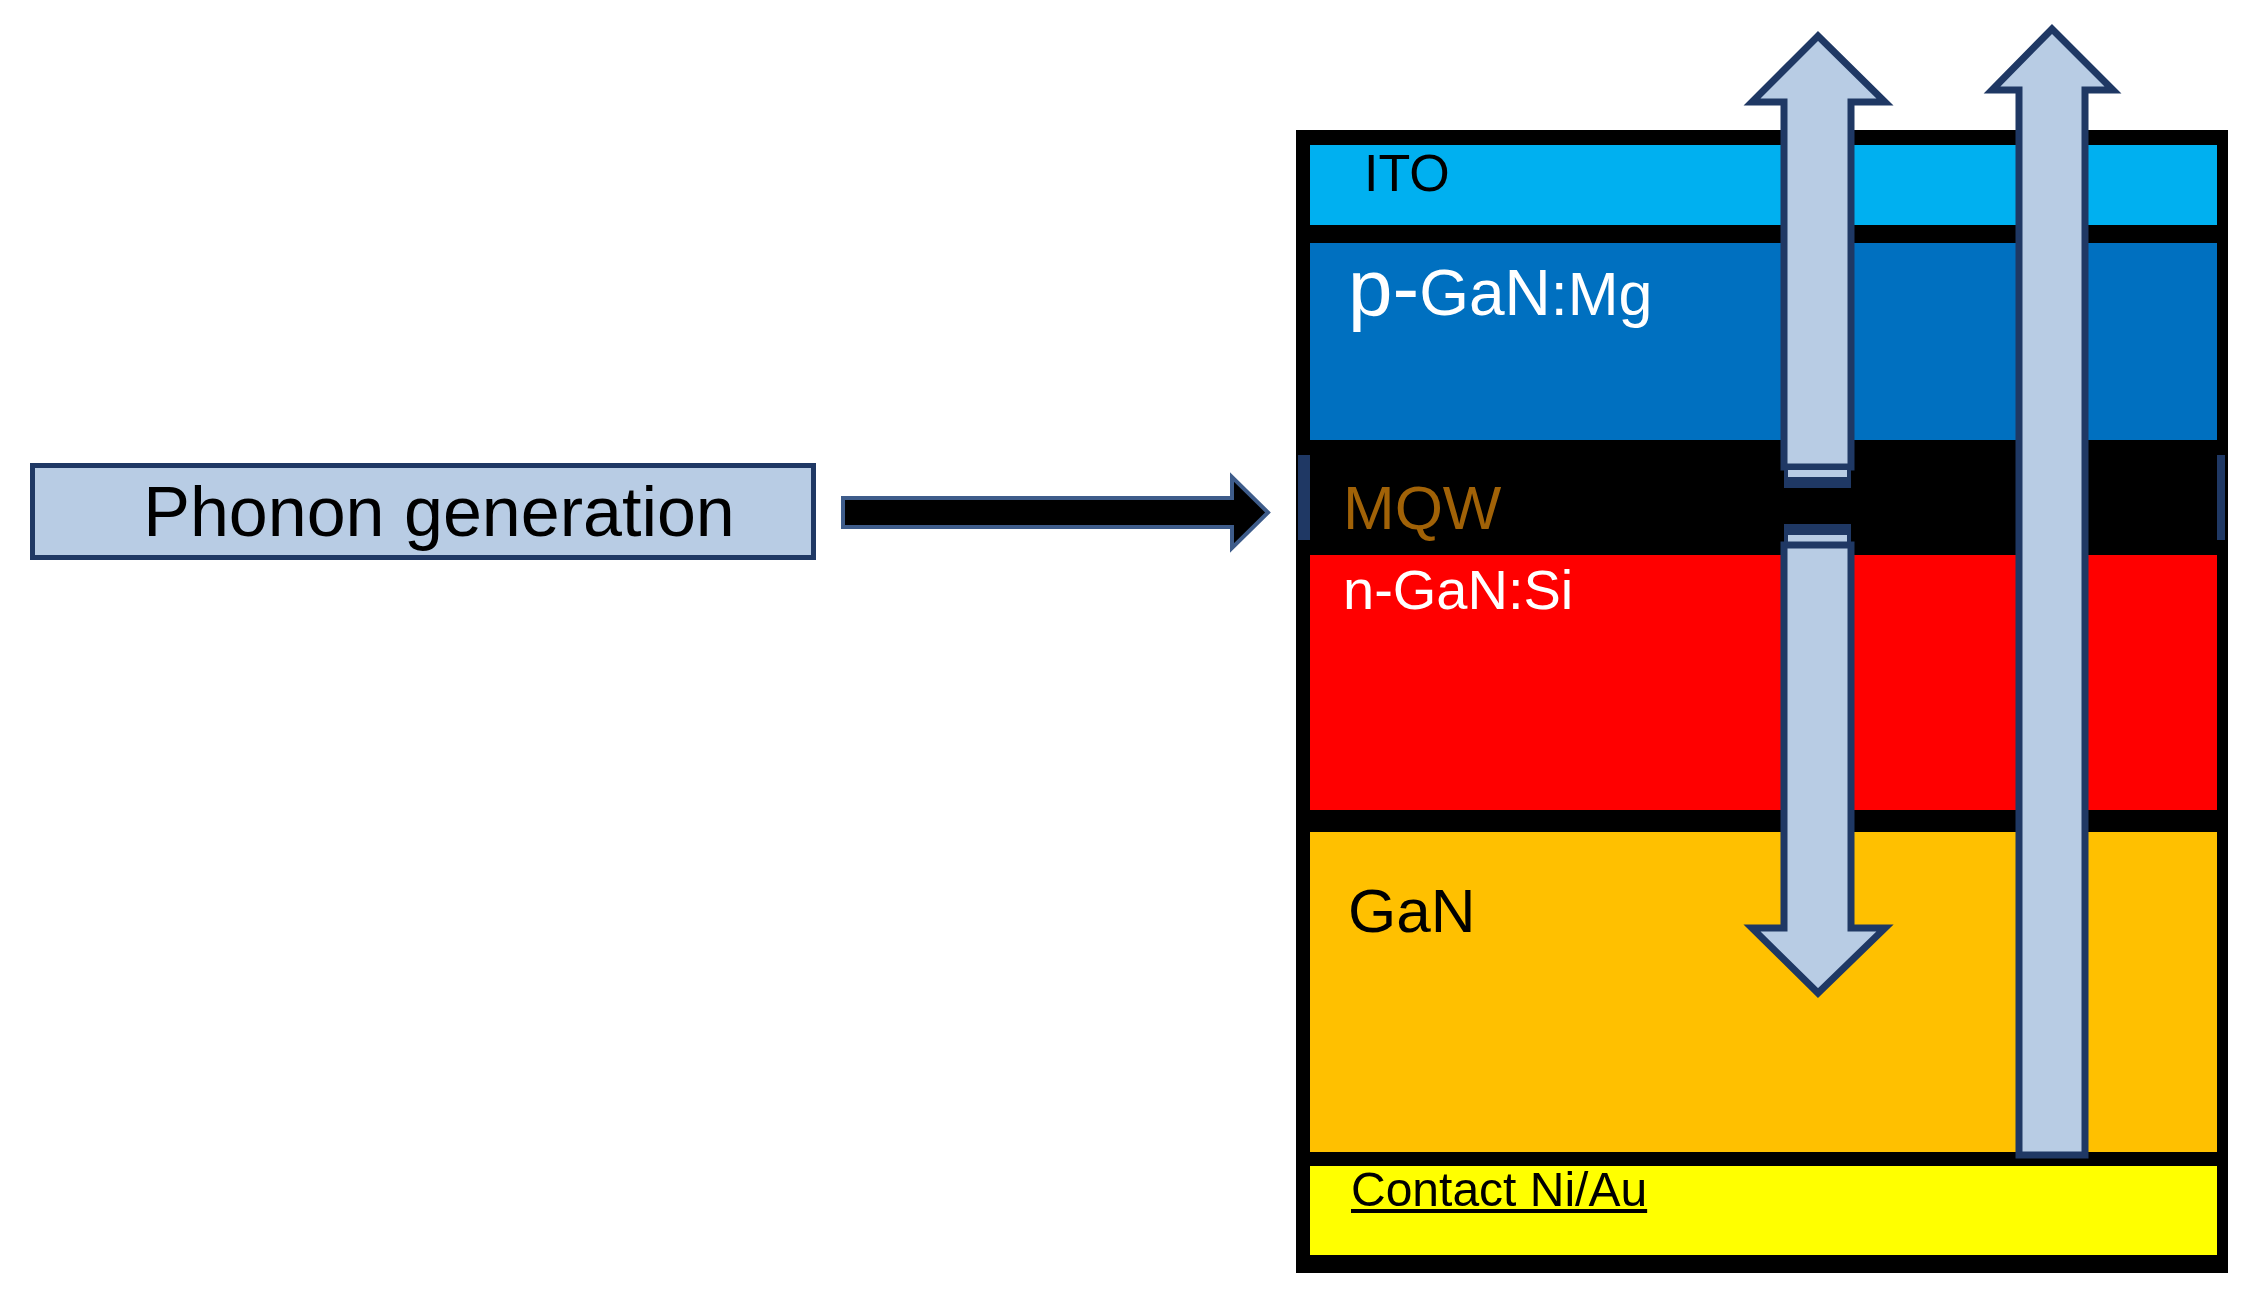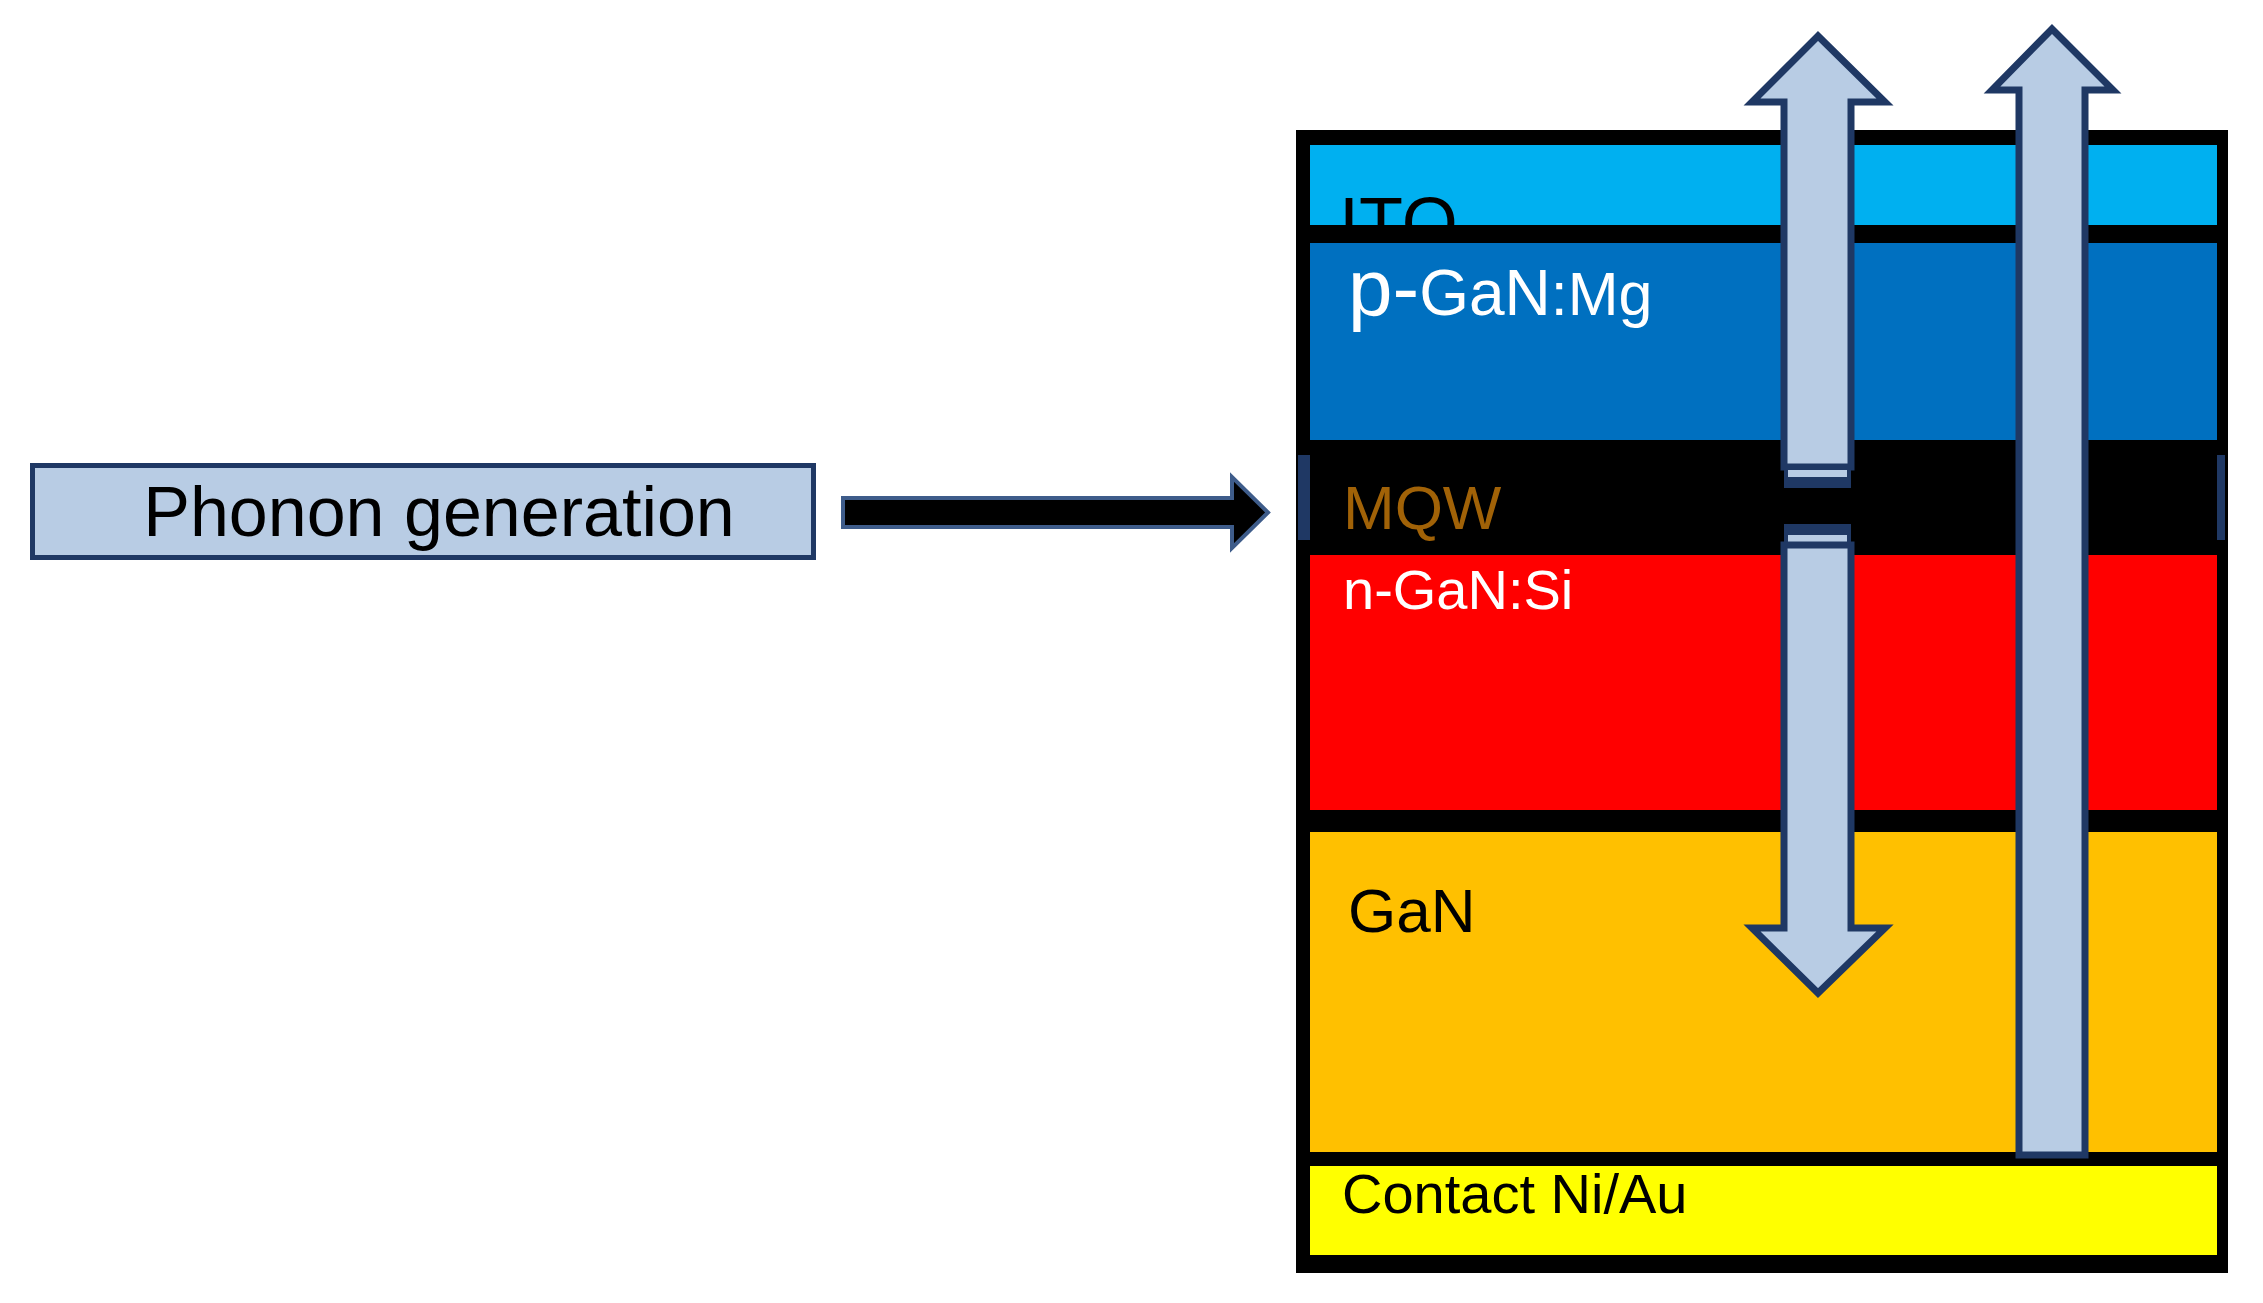--- a/index.html
+++ b/index.html
@@ -22,29 +22,29 @@
   .layer-mqw{top:310px;height:115px;background:var(--c-mqw);}
   .layer-ngan{top:425px;height:255px;background:var(--c-n_gan);}
   .layer-gan{top:702px;height:320px;background:var(--c-gan);}
   .layer-contact{top:1036px;height:89px;background:var(--c-contact);}
   .sliver{position:absolute;width:12px;height:85px;top:325px;background:var(--c-arrow_outline);}
   .sliver-left{left:2px;}
   .sliver-right{left:921px;width:8px;}
   .layer-label{
     position:absolute;line-height:1;white-space:nowrap;letter-spacing:0;
   }
-  .lbl-ito{left:29px;top:2px;font-size:72px;color:#000;margin-top:40px;}
+  .lbl-ito{left:54px;top:2px;font-size:52px;color:#000;}
   .lbl-pgan{left:38px;top:5px;display:flex;align-items:baseline;color:#fff;}
   .lbl-pgan .seg-a{font-size:80px;line-height:1;}
   .lbl-pgan .seg-b{font-size:64px;line-height:1;}
   .lbl-pgan .seg-c{font-size:61px;line-height:1;}
   .lbl-mqw{left:33px;top:37px;font-size:62px;color:#a16207;}
   .lbl-ngan{left:33px;top:7px;font-size:56px;color:#fff;}
   .lbl-gan{left:38px;top:48px;font-size:62px;color:#000;}
-  .lbl-contact{left:32px;top:0px;font-size:56px;color:#000;}
+  .lbl-contact{left:41px;top:0px;font-size:48px;color:#000;text-decoration:underline;}
   
   .phonon-box{
     position:absolute;left:30px;top:463px;width:786px;height:97px;
     background:var(--c-box_fill);
     border:5px solid var(--c-box_border);
     box-sizing:border-box;
     display:flex;align-items:center;justify-content:center;
   }
   .phonon-box span{font-size:70px;line-height:1;color:#000;white-space:nowrap;margin-left:32px;}
   

